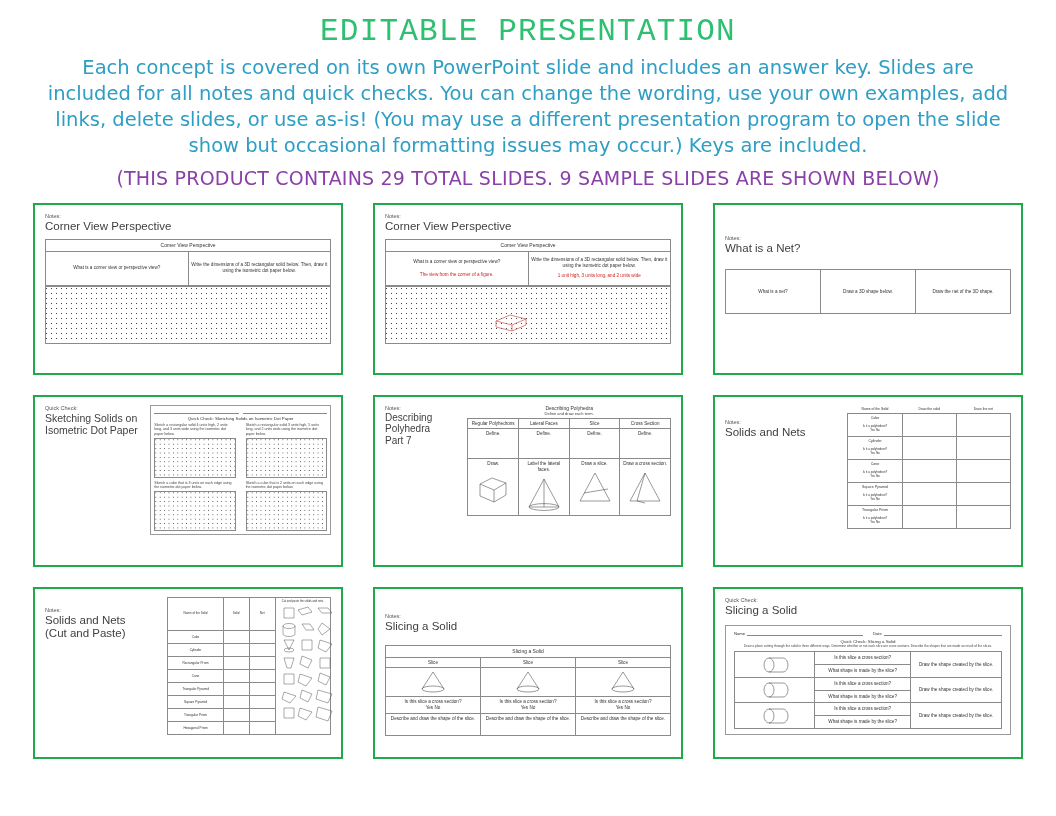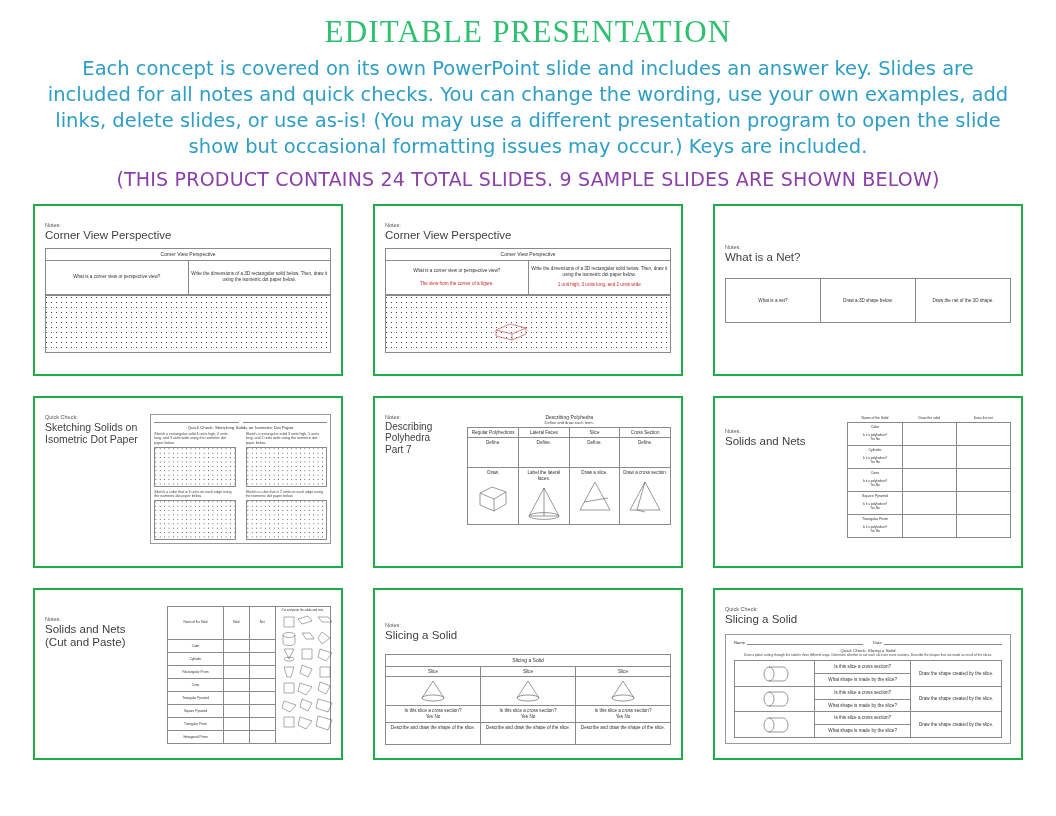--- a/index.html
+++ b/index.html
@@ -11,21 +11,21 @@
     overflow:hidden;
   }
   .page { position:relative; width:1056px; height:816px; }
 
   
   .header { text-align:center; padding:14px 24px 0 24px; }
   .main-title {
     color:#2fbf71;
     font-size:31px;
     letter-spacing:1.2px;
-    font-family:Liberation Serif, serif;
+    font-family:Liberation Mono, monospace;
     font-weight:400;
   }
   .subtitle {
     color:#2e9ec4;
     font-size:19.5px;
     line-height:1.33;
     margin-top:6px;
     padding:0 18px;
     font-family:"DejaVu Sans", sans-serif;
   }
@@ -46,21 +46,21 @@
     grid-template-rows:repeat(3, 172px);
     column-gap:30px;
     row-gap:20px;
     justify-content:center;
   }
   .slide {
     border:2px solid #1faa4b;
     background:#fff;
     position:relative;
     overflow:hidden;
-    padding:16px 10px;
+    padding:8px 10px;
     font-size:5px;
     color:#333;
   }
   .slide-notes-label { font-size:5.5px; color:#555; }
   .slide-title {
     font-size:11.5px;
     color:#3f3f3f;
     line-height:1.18;
     margin-top:1px;
     font-weight:400;
@@ -125,21 +125,21 @@
   .mini-label { font-size:4.2px; color:#333; }
 </style>
 </head>
 <body>
 
 <div class="page">
 
   <div class="header">
     <div class="main-title">EDITABLE PRESENTATION</div>
     <div class="subtitle">Each concept is covered on its own PowerPoint slide and includes an answer key. Slides are included for all notes and quick checks. You can change the wording, use your own examples, add links, delete slides, or use as-is! (You may use a different presentation program to open the slide show but occasional formatting issues may occur.) Keys are included.</div>
-    <div class="slide-count">(THIS PRODUCT CONTAINS 24 TOTAL SLIDES. 9 SAMPLE SLIDES ARE SHOWN BELOW)</div>
+    <div class="slide-count">(THIS PRODUCT CONTAINS 29 TOTAL SLIDES. 9 SAMPLE SLIDES ARE SHOWN BELOW)</div>
   </div>
 
   <div class="grid">
 
     <div class="slide">
       <div class="slide-notes-label">Notes:</div>
       <div class="slide-title">Corner View Perspective</div>
       <table class="wtable">
         <tbody>
             <tr>

